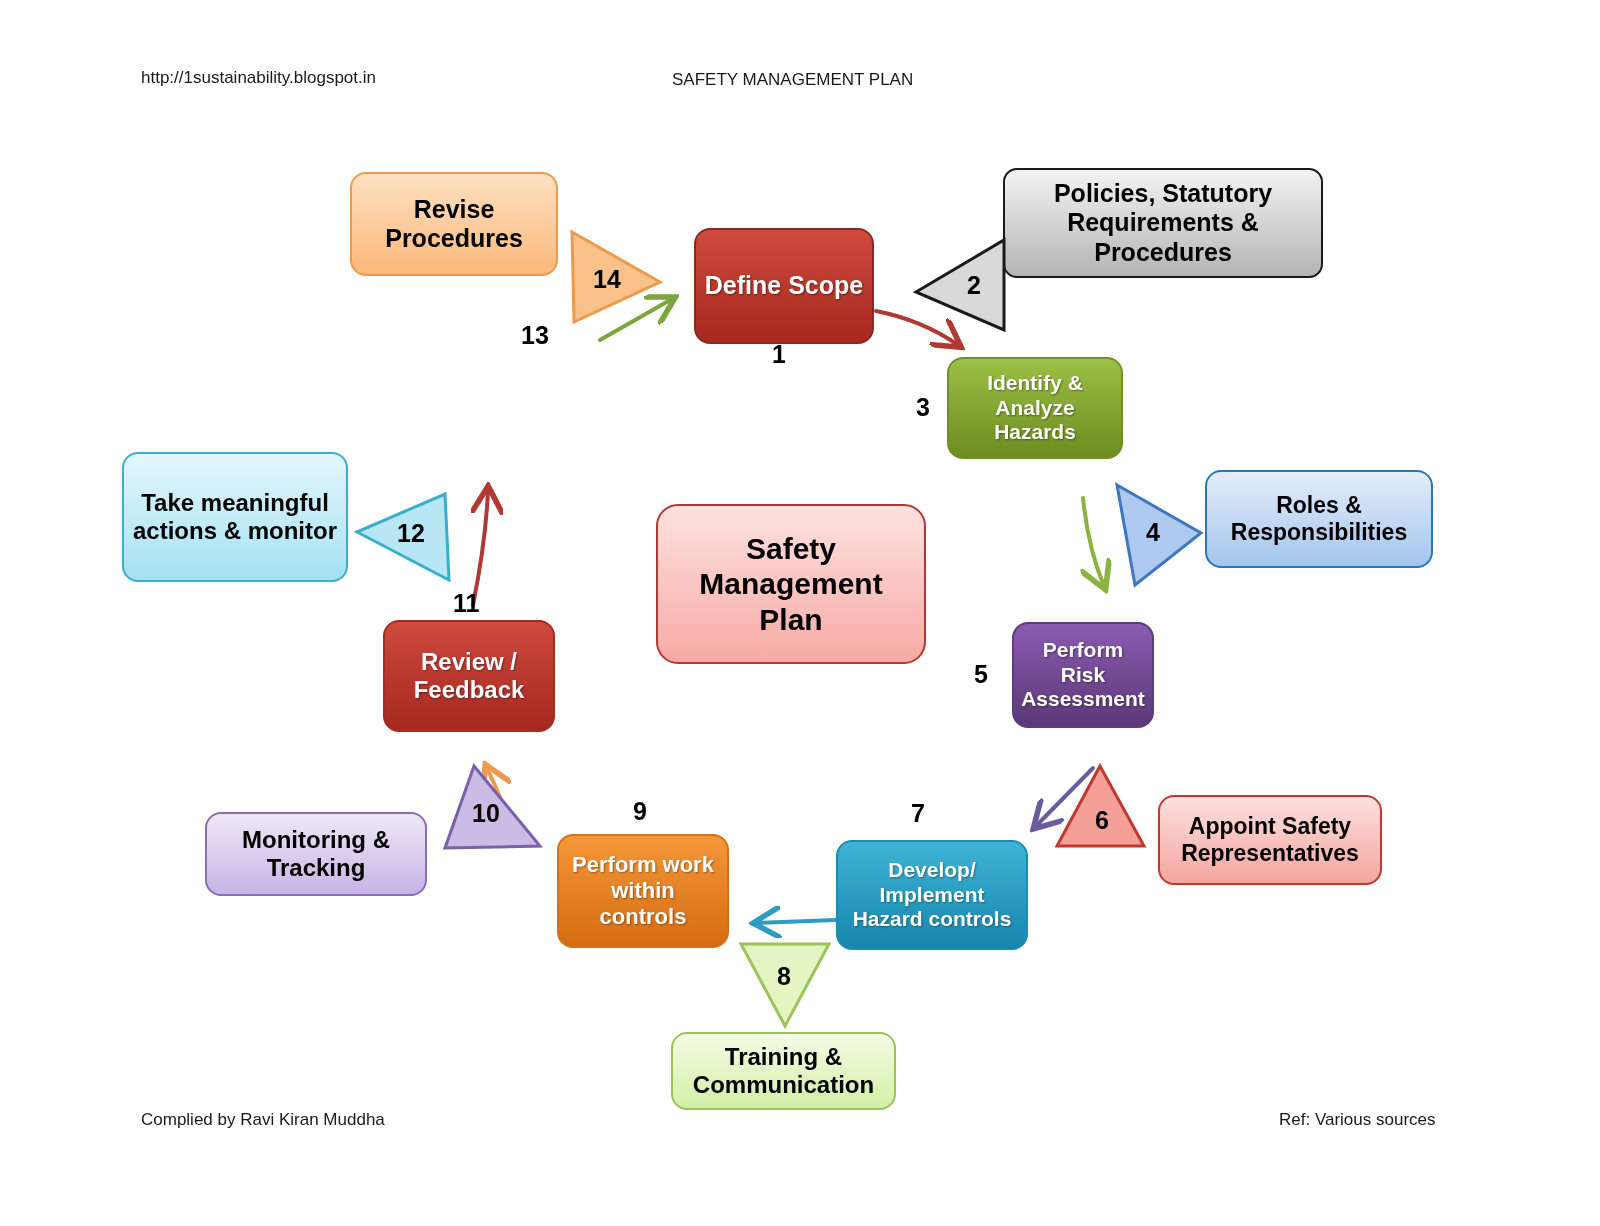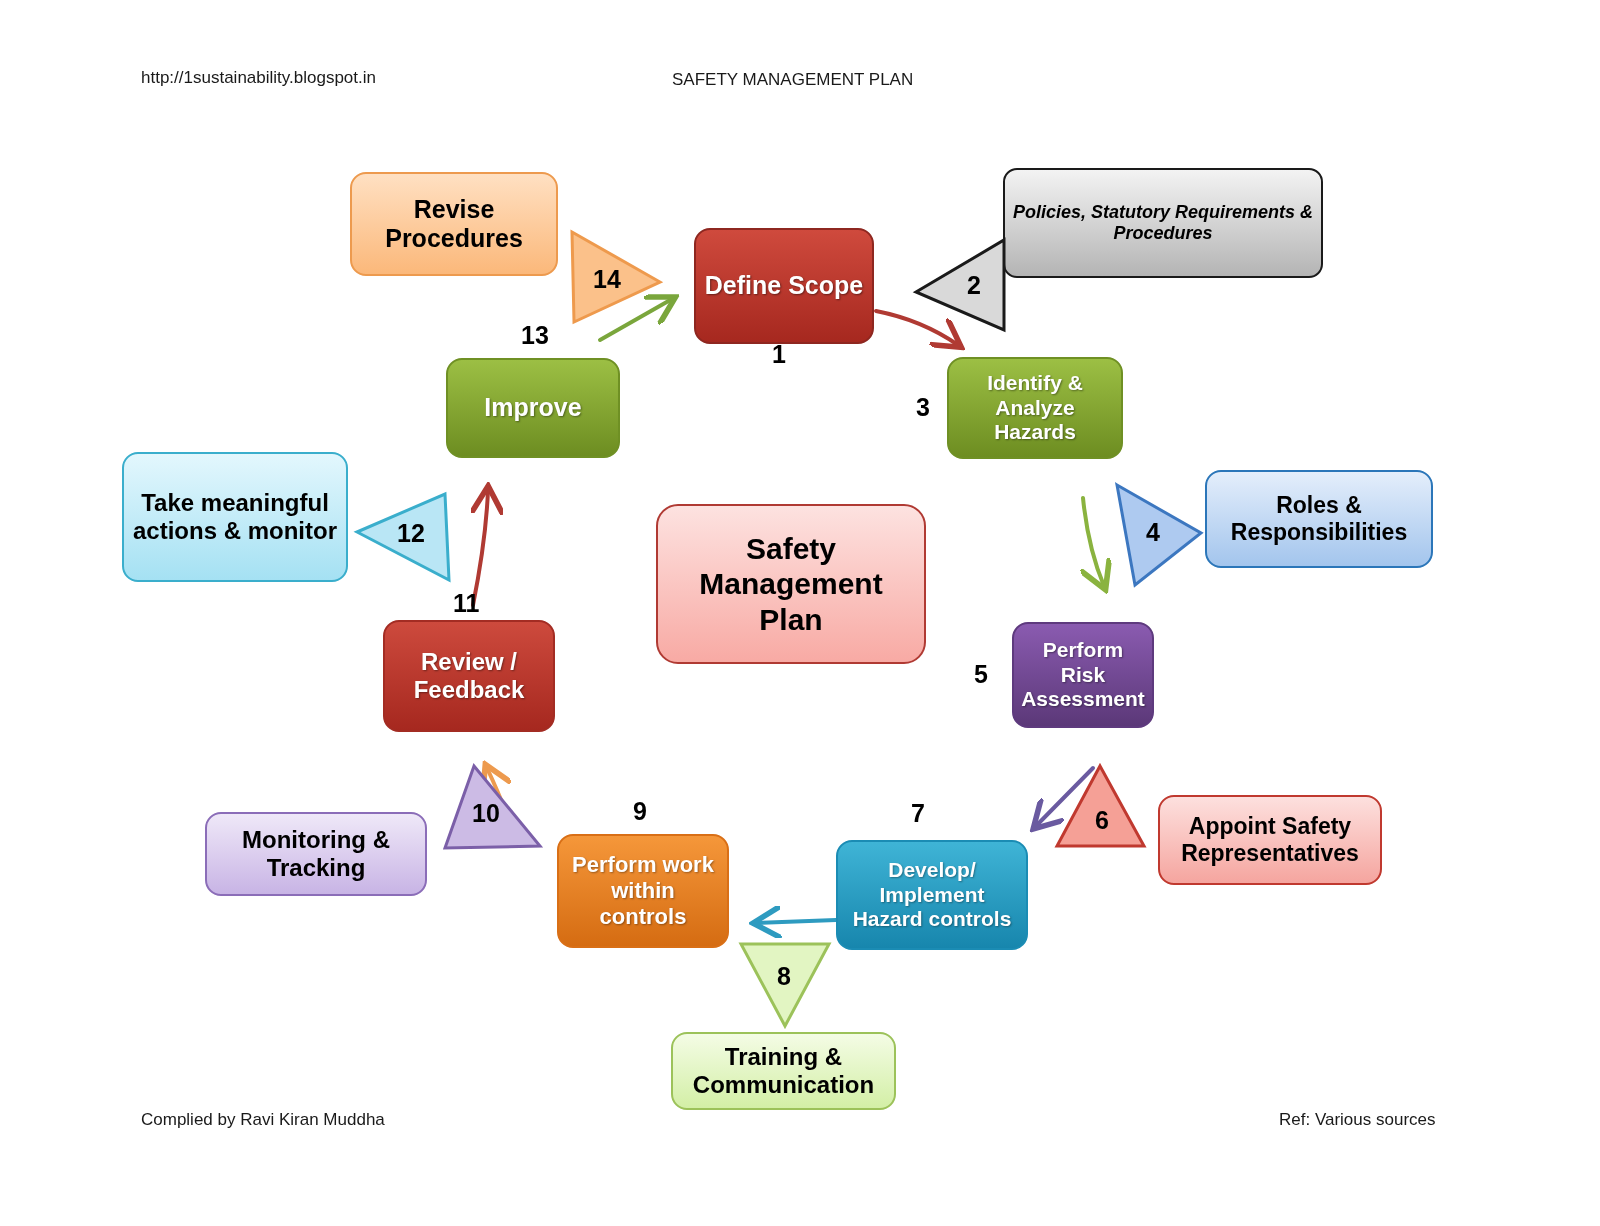--- a/index.html
+++ b/index.html
@@ -136,21 +136,21 @@
 
   <div class="node" style="left:694px; top:228px; width:180px; height:116px;
               background:linear-gradient(to bottom,#cf4a3d,#a6281f);
               border:2px solid #8e2720; color:#fff; font-size:25px;
               text-shadow:1px 1px 2px rgba(0,0,0,.45);">
     <span>Define Scope</span>
   </div>
 
   <div class="node" style="left:1003px; top:168px; width:320px; height:110px;
               background:linear-gradient(to bottom,#f3f3f3,#b4b4b4);
-              border:2px solid #1a1a1a; color:#000; font-size:18px; border-radius:14px;font-style:italic;">
+              border:2px solid #1a1a1a; color:#000; font-size:25px; border-radius:14px;">
     <span>Policies, Statutory Requirements &amp; Procedures</span>
   </div>
 
   <div class="node" style="left:947px; top:357px; width:176px; height:102px;
               background:linear-gradient(to bottom,#9cbf44,#6d8d21);
               border:2px solid #6f9024; color:#fff; font-size:21px;
               text-shadow:1px 1px 2px rgba(0,0,0,.4);">
     <span>Identify &amp; Analyze Hazards</span>
   </div>
 
@@ -205,26 +205,20 @@
               text-shadow:1px 1px 2px rgba(0,0,0,.4);">
     <span>Review / Feedback</span>
   </div>
 
   <div class="node" style="left:122px; top:452px; width:226px; height:130px;
               background:linear-gradient(to bottom,#e3f7fd,#a5e1f3);
               border:2px solid #3aaecc; color:#000; font-size:24px;">
     <span>Take meaningful actions &amp; monitor</span>
   </div>
 
-  <div class="node" style="left:446px; top:358px; width:174px; height:100px;
-              background:linear-gradient(to bottom,#9cbf44,#6d8d21);
-              border:2px solid #6f9024; color:#fff; font-size:25px;
-              text-shadow:1px 1px 2px rgba(0,0,0,.4);">
-    <span>Improve</span>
-  </div>
 
   <div class="node" style="left:656px; top:504px; width:270px; height:160px;
               background:linear-gradient(to bottom,#fde2e0,#f8aaa4);
               border:2.5px solid #b03a33; color:#000; font-size:30px; border-radius:22px;">
     <span>Safety Management Plan</span>
   </div>
 
   <div class="tri" style="left:567px; top:227px; width:98px; height:100px;">
     <svg width="98" height="100" viewBox="0 0 98 100">
       <polygon points="5,5 93,55 7,95" fill="#fbc18a" stroke="#ee9a4d" stroke-width="3"></polygon>

